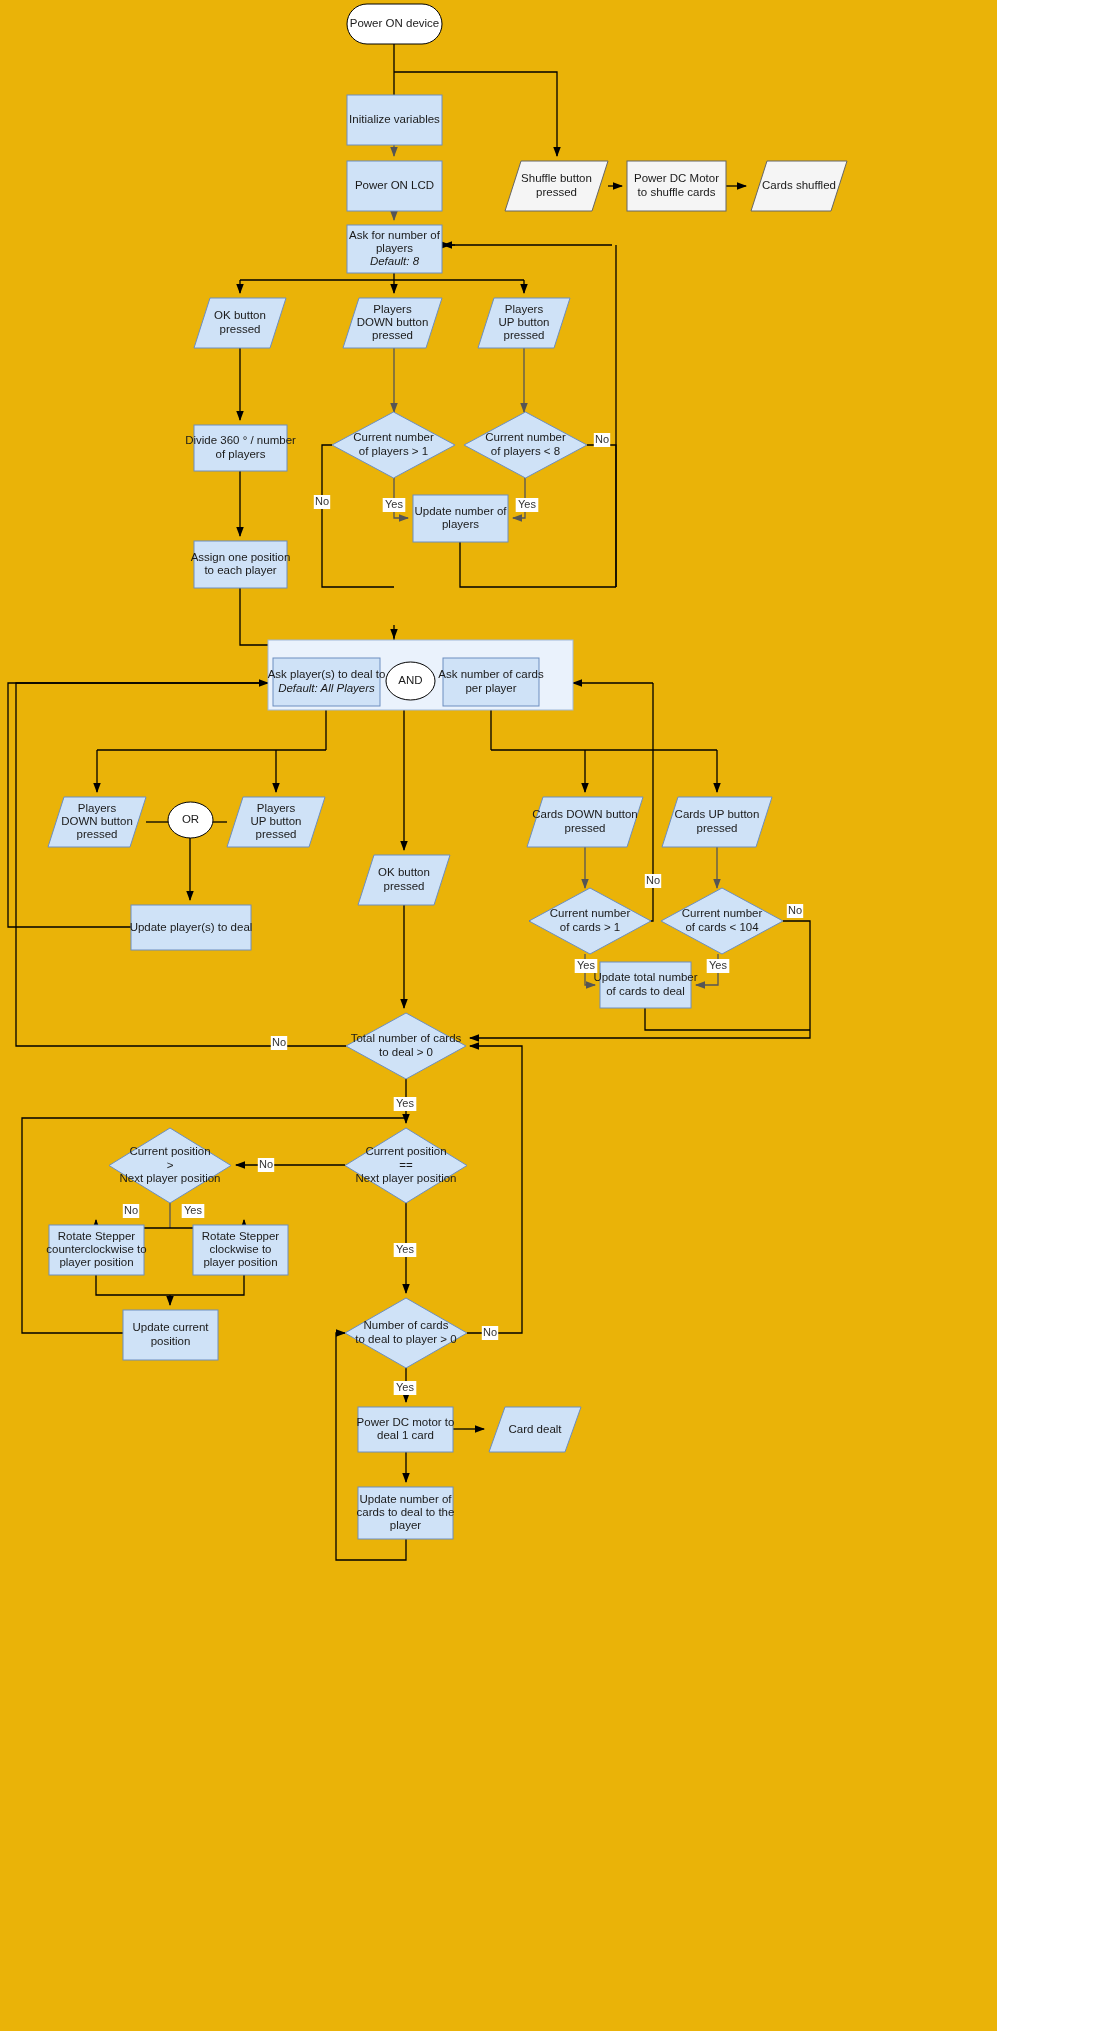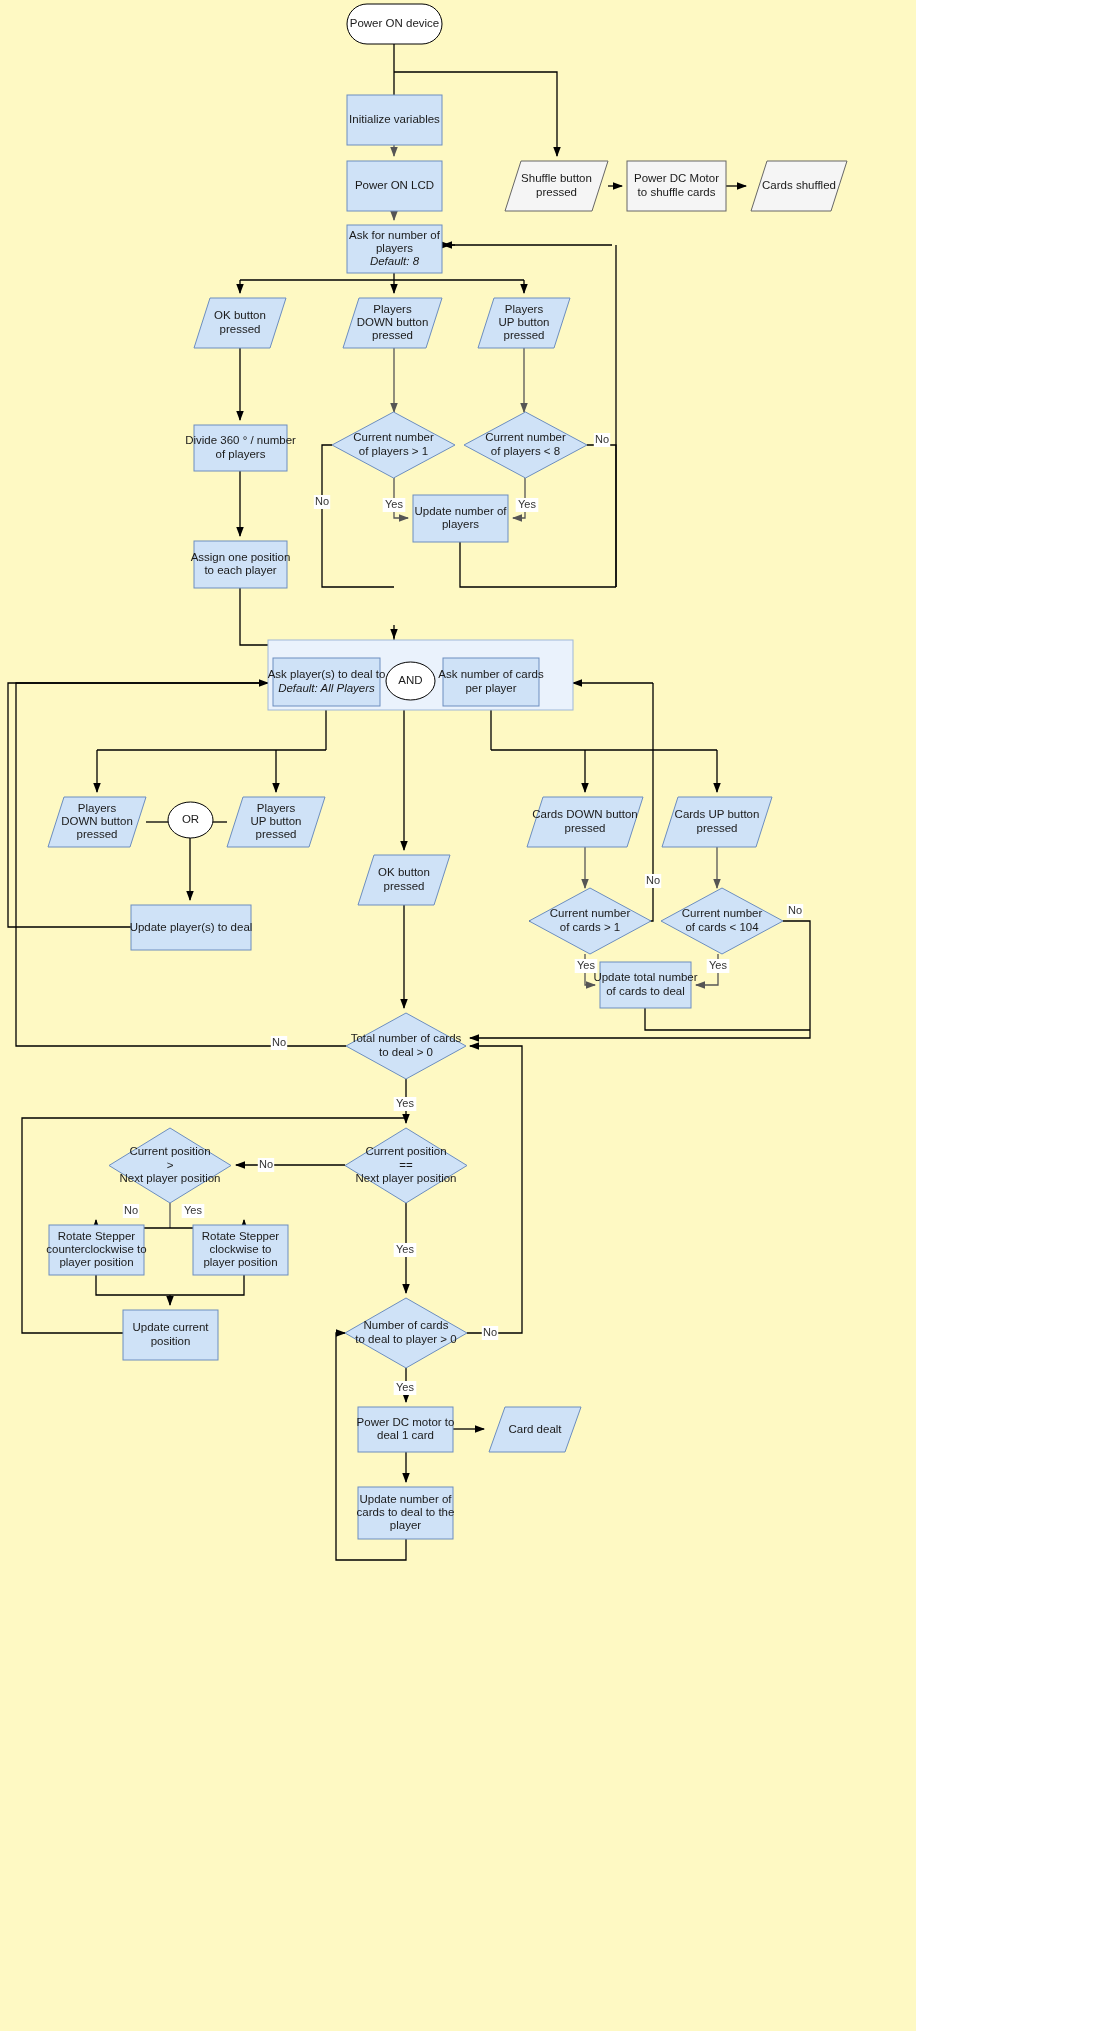--- a/index.html
+++ b/index.html
@@ -1,16 +1,16 @@
 <!DOCTYPE html>
 <html><head>
 <meta charset="utf-8">
 <style>
   html,body{margin:0;padding:0;background:#ffffff;}
-  #root{position:relative;width:916px;height:2031px;background:#fef9c3;
+  #root{position:relative;width:997px;height:2031px;background:#eab308;
         font-family:"Liberation Sans", sans-serif;}
   svg{display:block;}
   .nd-text{font-family:"Liberation Sans", sans-serif;font-size:11.5px;fill:#1a1a1a;
            text-anchor:middle;dominant-baseline:middle;}
   .nd-text.italic{font-style:italic;}
   .edge-label{font-family:"Liberation Sans", sans-serif;font-size:11px;fill:#333333;
            text-anchor:middle;dominant-baseline:middle;}
   .lbl-bg{fill:#ffffff;}
 </style>
 </head>

